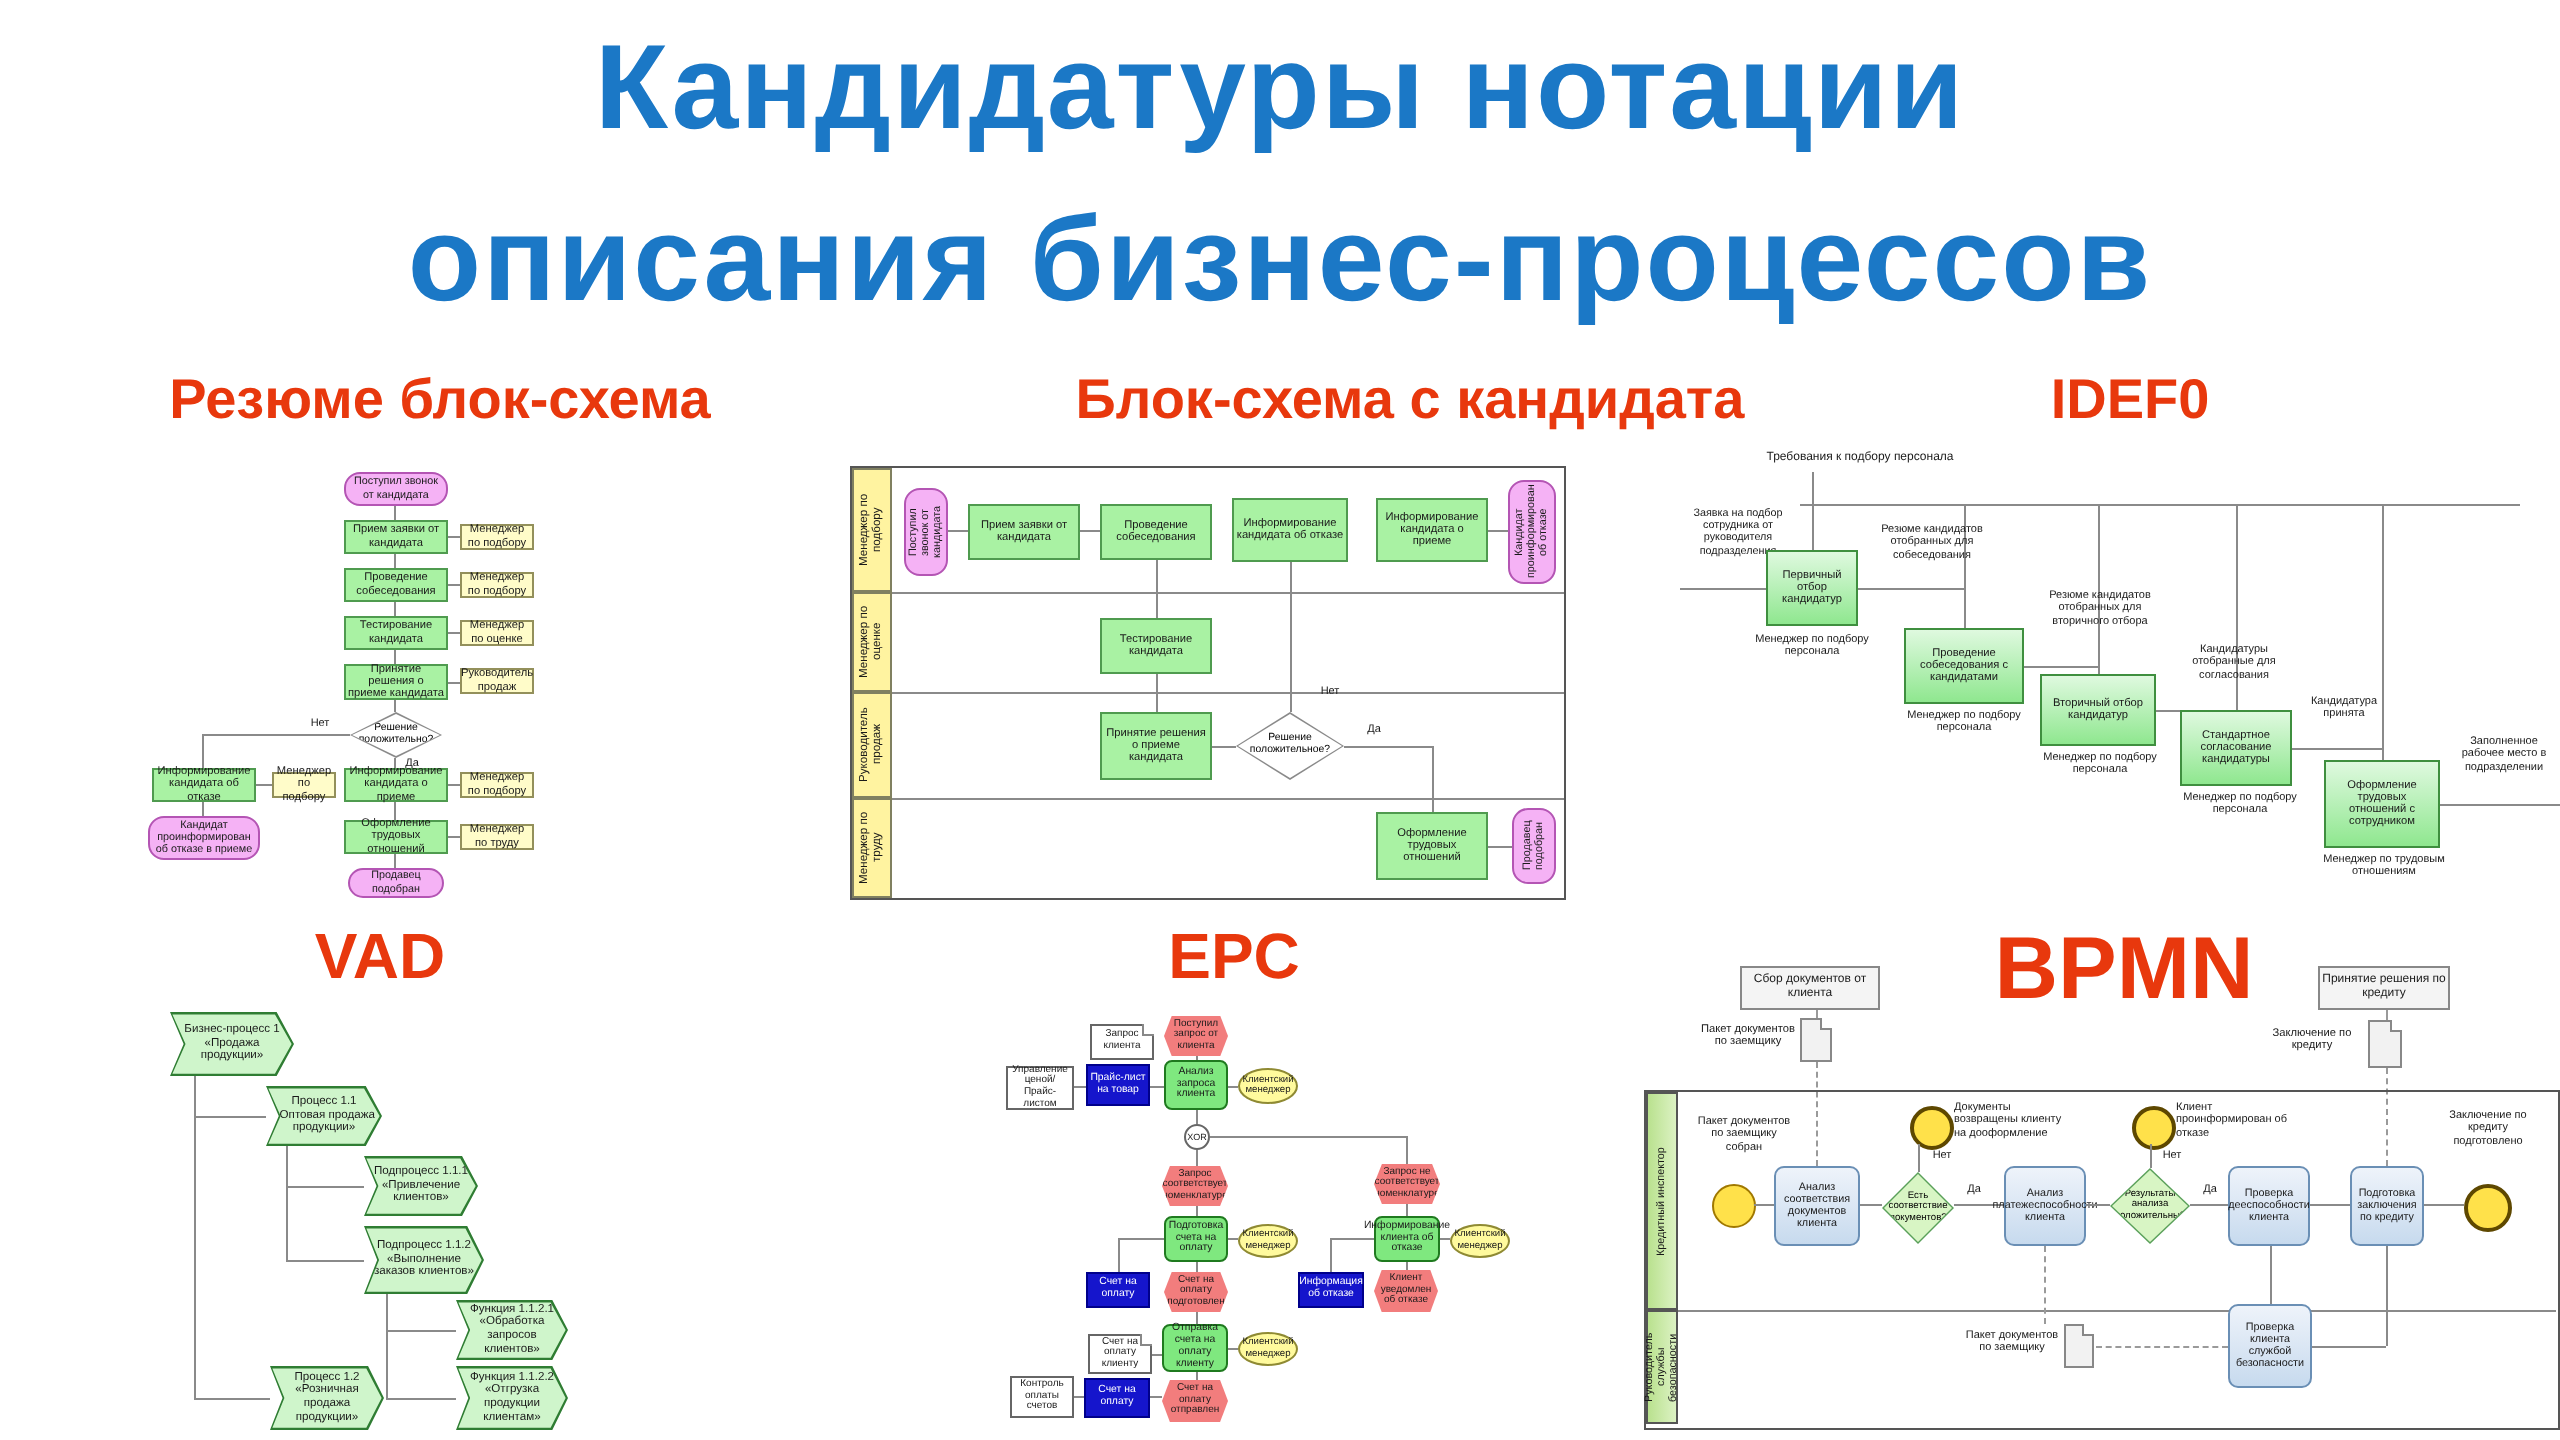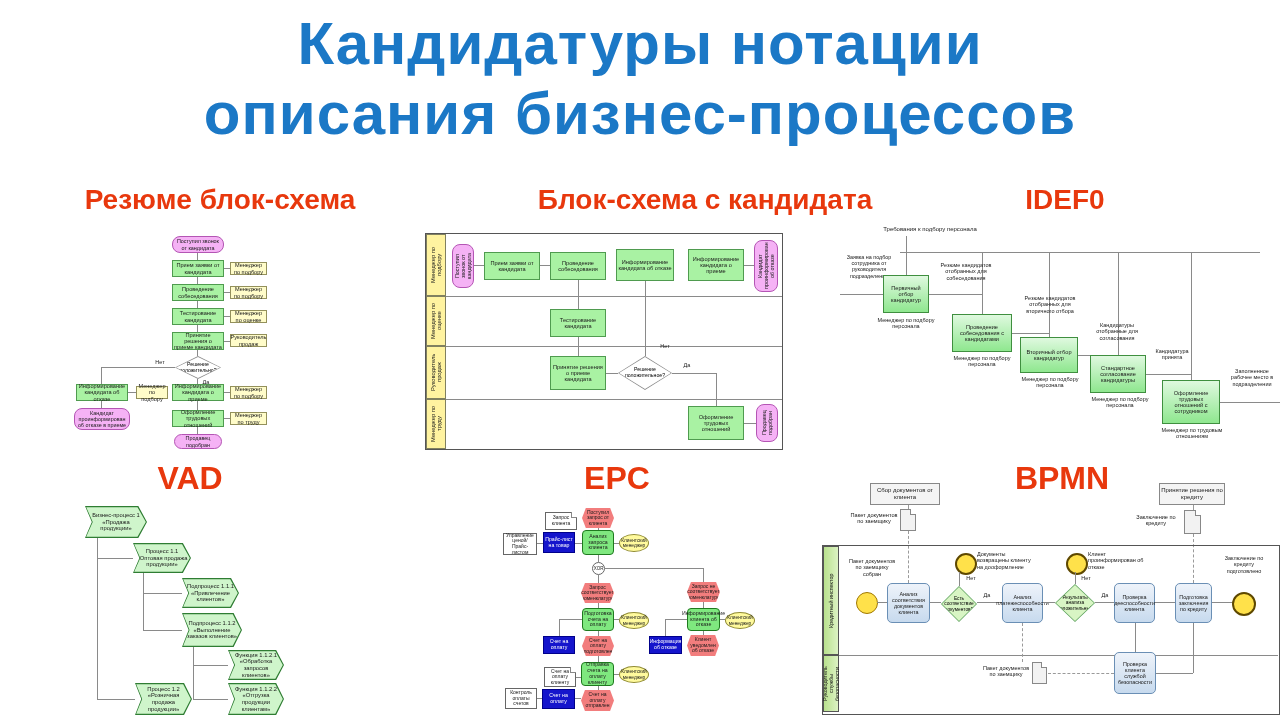--- a/index.html
+++ b/index.html
@@ -38,28 +38,28 @@
   .bevend{border-radius:50%;background:#FFE14A;border:2.5px solid #5E4800}
   .bann{background:#F4F4F4;border:1px solid #888;font-size:6px}
   .blane{background:linear-gradient(90deg,#DCF2C3,#B9E18E);border:1px solid #555;font-size:5.4px}
   .bdoc{background:#F2F2F2;border:1px solid #888;font-size:0}
   .bpool{position:absolute;border:1.5px solid #555}
 </style>
 </head>
 <body>
 
 <div class="ttl" style="top:14px">Кандидатуры нотации</div>
-<div class="ttl" style="top:84px">описания бизнес-процессов</div>
+<div class="ttl" style="top:100px">описания бизнес-процессов</div>
 
 <div class="hdr" style="left:20px;top:184px;width:400px;font-size:28px">Резюме блок-схема</div>
 <div class="hdr" style="left:395px;top:184px;width:620px;font-size:28px">Блок-схема с кандидата</div>
 <div class="hdr" style="left:960px;top:184px;width:210px;font-size:28px">IDEF0</div>
 <div class="hdr" style="left:90px;top:460px;width:200px;font-size:32px">VAD</div>
 <div class="hdr" style="left:517px;top:460px;width:200px;font-size:32px">EPC</div>
-<div class="hdr" style="left:962px;top:460px;width:200px;font-size:32px">BPMN</div>
+<div class="hdr" style="left:962px;top:460px;width:200px;font-size:44px">BPMN</div>
 
 <div class="panel" style="left:60px;top:228px;width:320px;height:228px">
   <div class="nd pink" style="left:112px;top:8px;width:52px;height:17px">Поступил звонок от кандидата</div>
   <div class="ln" style="left:137px;top:25px;width:1px;height:7px"></div>
 
   <div class="nd gbox" style="left:112px;top:32px;width:52px;height:17px">Прием заявки от кандидата</div>
   <div class="ln" style="left:164px;top:40px;width:6px;height:1px"></div>
   <div class="nd ybox" style="left:170px;top:34px;width:37px;height:13px">Менеджер по подбору</div>
   <div class="ln" style="left:137px;top:49px;width:1px;height:7px"></div>
 

